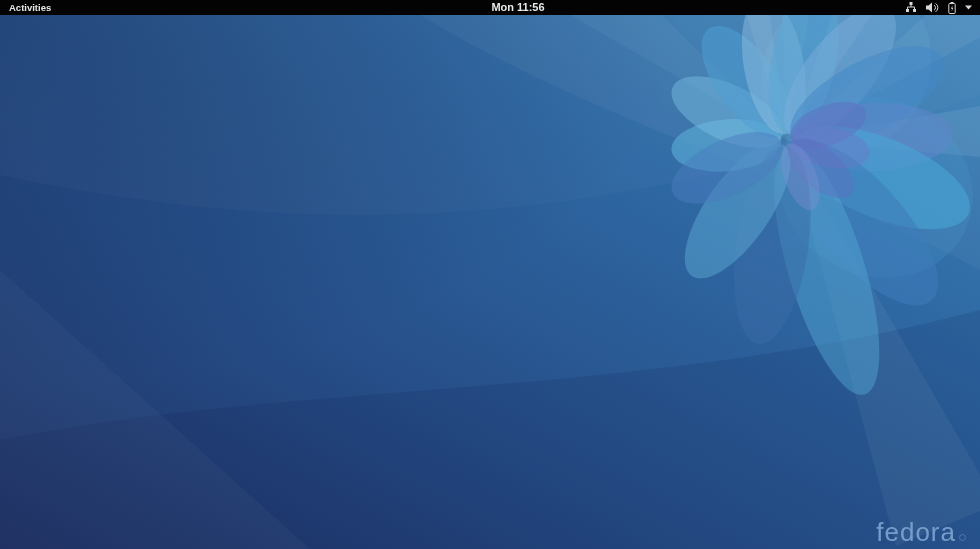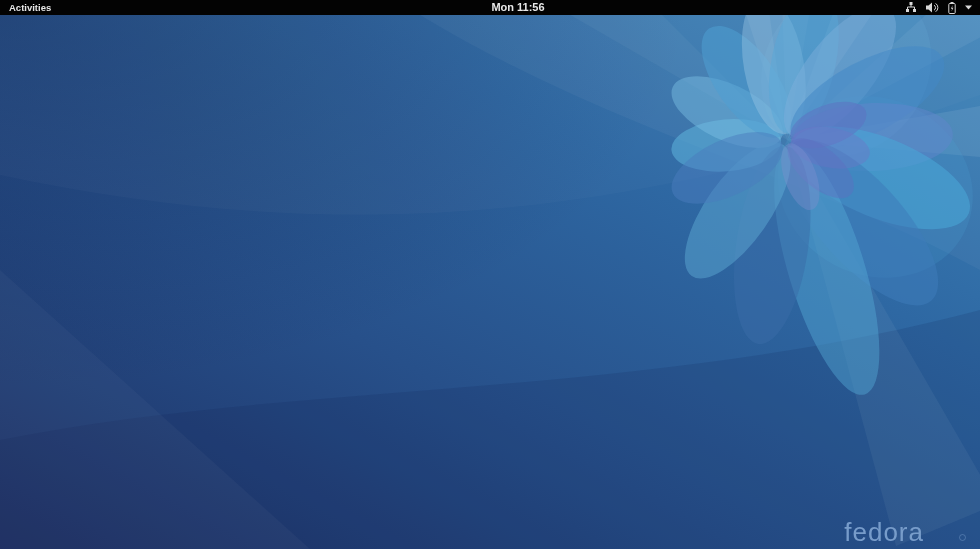--- a/index.html
+++ b/index.html
@@ -31,21 +31,21 @@
   .tray-btn{display:flex;align-items:center;cursor:pointer;}
   .tray-btn svg{display:block;}
   
   .wallpaper{position:absolute;top:15px;left:0;width:980px;height:534px;}
   .wallpaper svg{display:block;width:980px;height:534px;}
   
   .brand{
     position:absolute;right:14px;bottom:1px;
     font-size:26px;font-weight:400;letter-spacing:1px;
     color:var(--brand-color,#7fa3d0);opacity:.92;
-    display:flex;align-items:flex-end;user-select:none;gap:32px;
+    display:flex;align-items:flex-end;user-select:none;
   }
   .brand .tm{
     width:5px;height:5px;border-radius:50%;
     border:1px solid var(--brand-color,#7fa3d0);
     opacity:.45;margin:0 0 7px 3px;display:inline-block;
   }
 </style>
 </head>
 <body>
 

